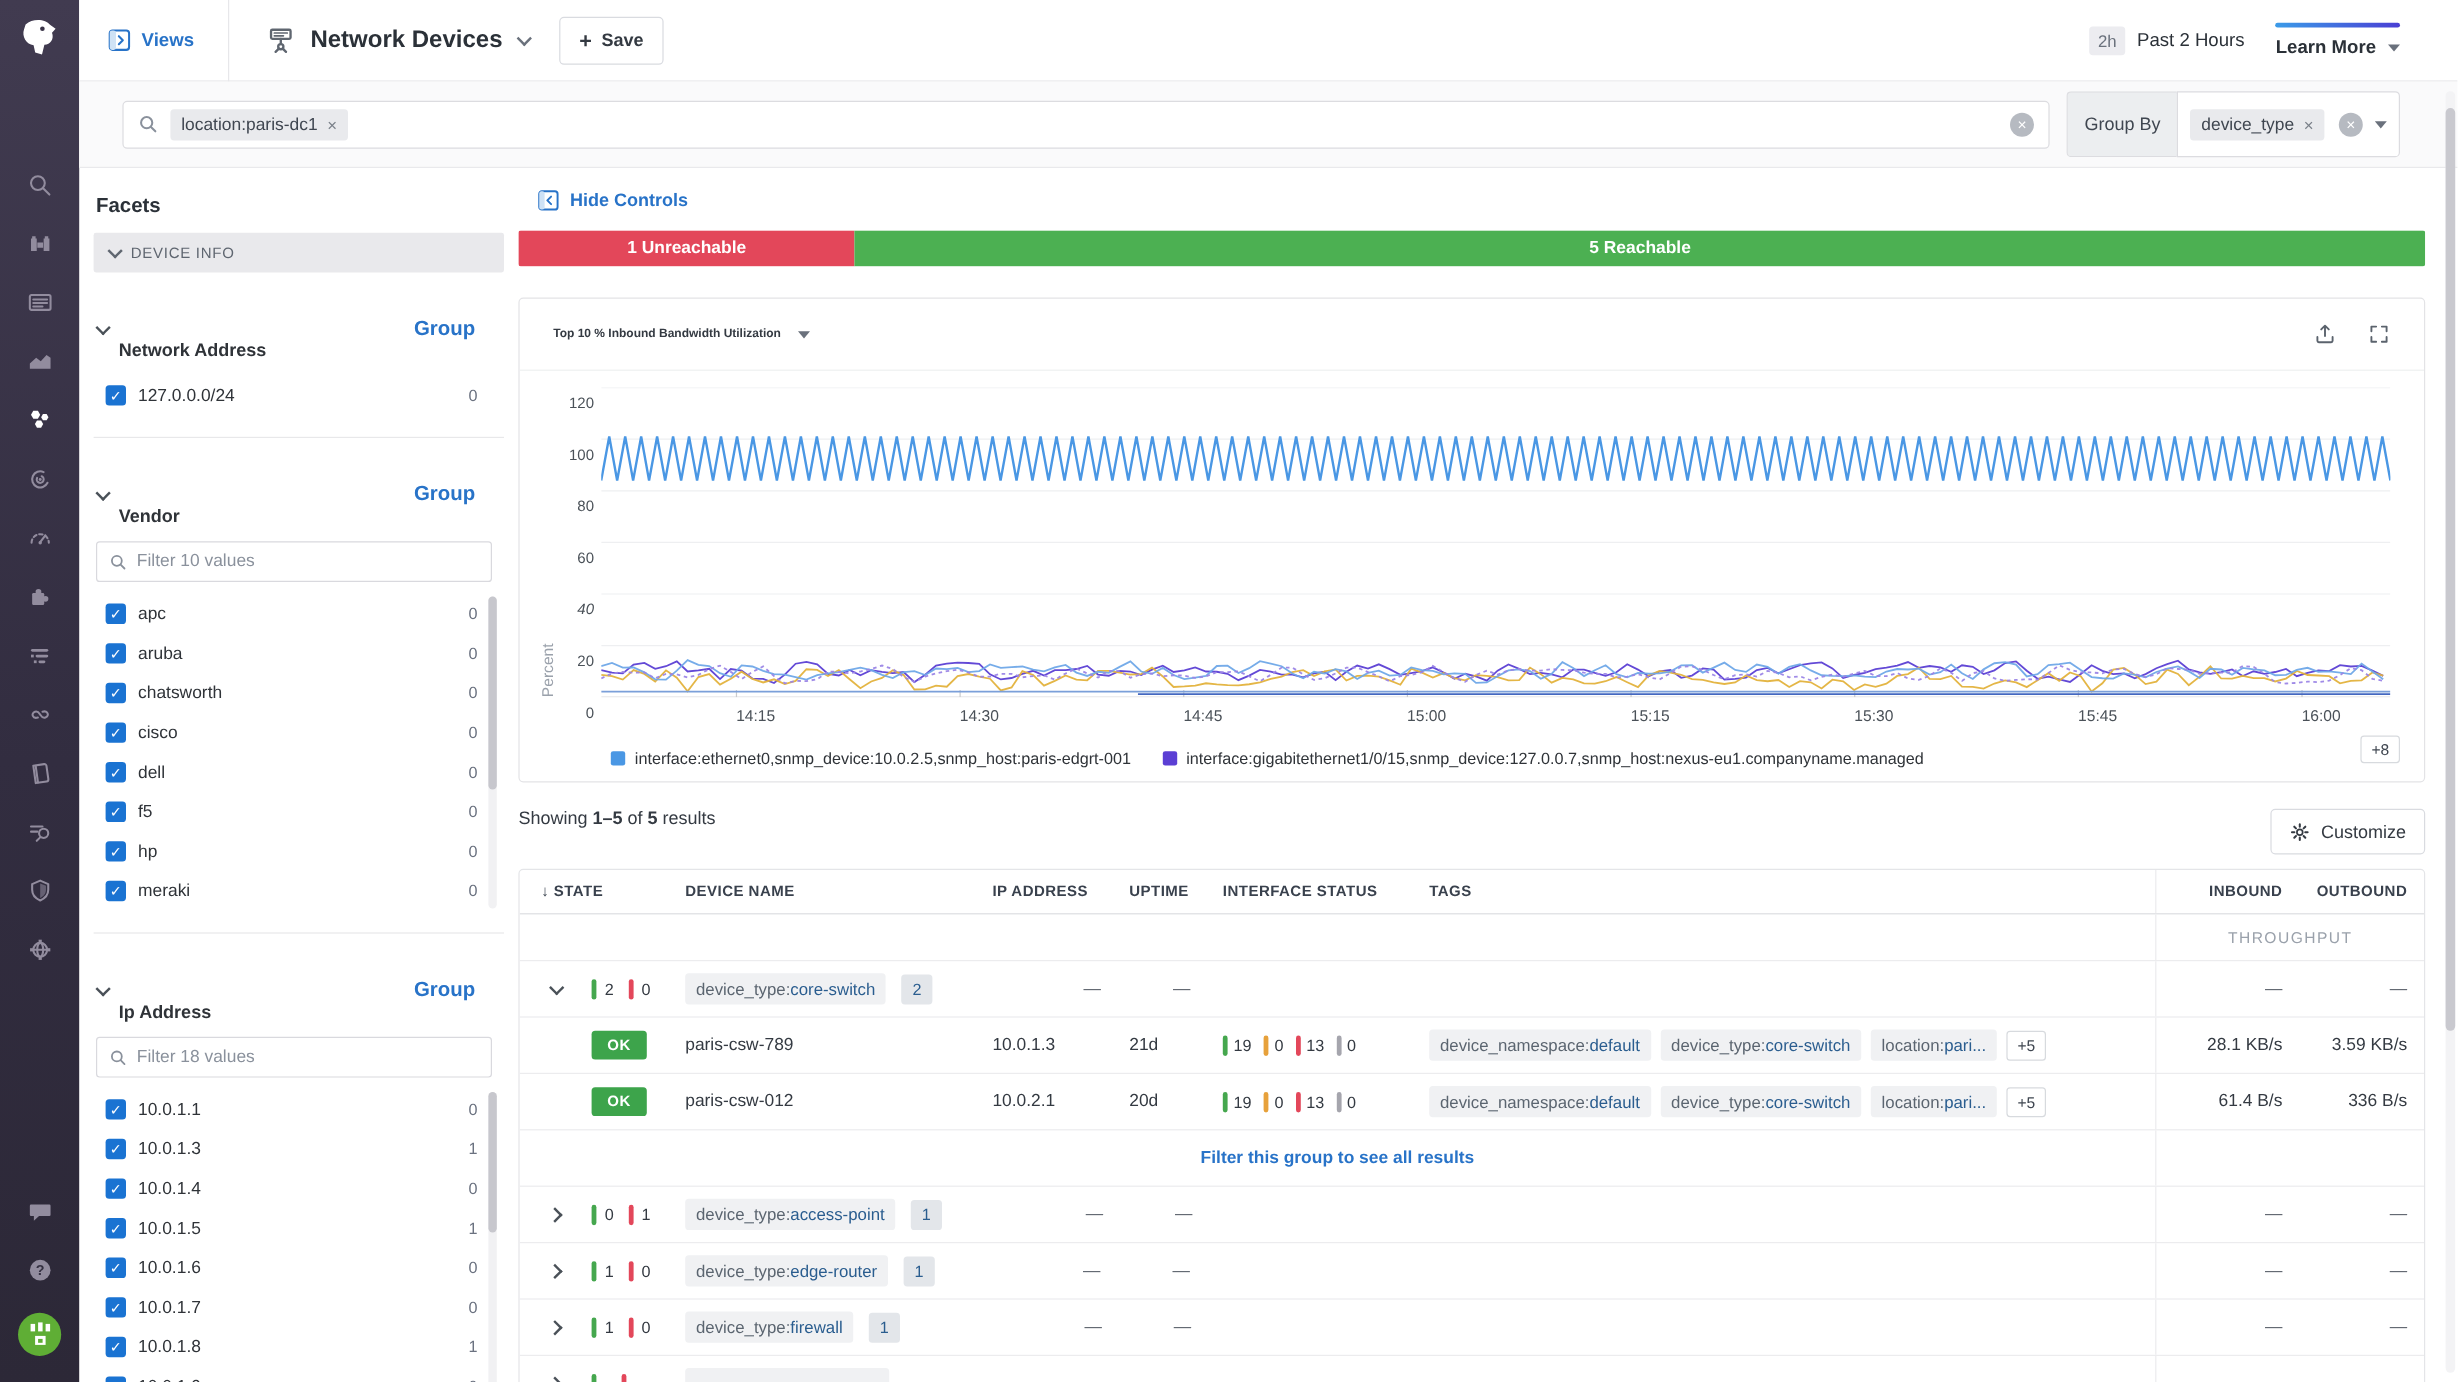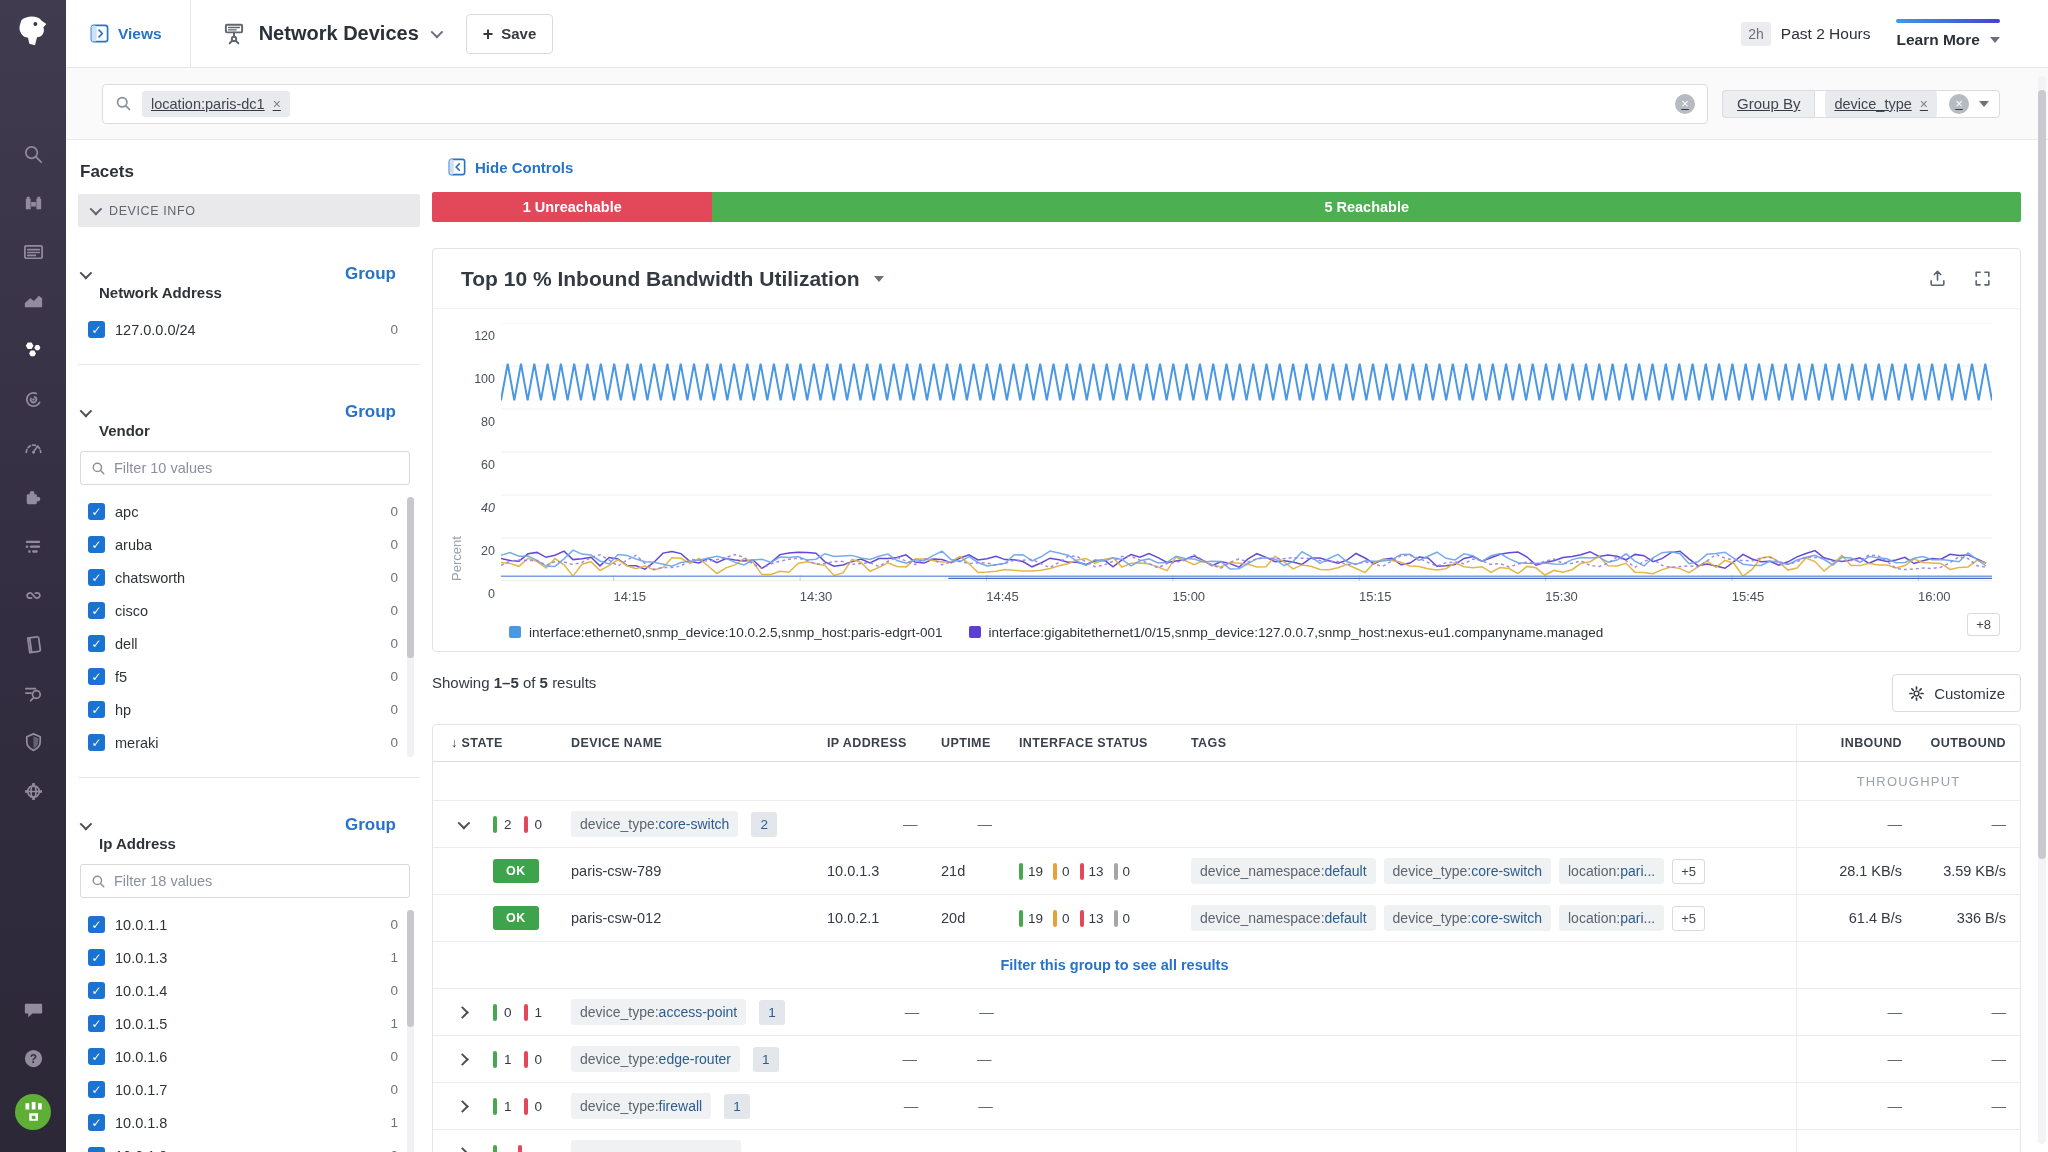--- a/index.html
+++ b/index.html
@@ -32,26 +32,26 @@
   .savebtn .plus { font-size:18px; font-weight:700; color:#343a42; line-height:1; }
   .topright { margin-left:auto; display:flex; align-items:center; gap:26px; }
   .timewrap { display:flex; align-items:center; gap:10px; }
   .timebadge { background:#ececf0; border-radius:3px; padding:4px 7px; font-size:14px; color:#6a717c; }
   .timelabel { font-size:15.5px; color:#2b3138; }
   .learnmore { position:relative; padding-top:12px; display:flex; align-items:center; gap:10px; cursor:pointer; }
   .learnmore::before { content:""; position:absolute; top:0; left:0; right:0; height:4px; border-radius:2px; background:linear-gradient(90deg,#3b9be8,#4a3fd4); }
   .learnmore .lm { font-size:15.5px; color:#2b3138; font-weight:600; }
 
   
-  .searchrow { height:72px; background:#fafafb; border-bottom:1px solid #e9e9ec; display:flex; align-items:center; padding:0 48px 0 36px; gap:14px; flex-shrink:0;text-decoration:underline; }
+  .searchrow { height:72px; background:#fafafb; border-bottom:1px solid #e9e9ec; display:flex; align-items:center; padding:0 48px 0 36px; gap:14px; flex-shrink:0; }
   .searchbox { flex:1; height:40px; background:#fff; border:1px solid #dcdce0; border-radius:4px; display:flex; align-items:center; padding:0 12px; gap:10px; }
   .sq-tag { background:#e9eaed; border-radius:3px; padding:5px 9px; font-size:14.5px; color:#3f4650; display:flex; align-items:center; gap:8px; }
   .xsm { color:#7a8089; font-size:14px; cursor:pointer; }
   .clearcirc { margin-left:auto; width:20px; height:20px; border-radius:50%; background:#b6bac1; color:#fff; font-size:13px; display:flex; align-items:center; justify-content:center; cursor:pointer; }
-  .groupby { display:flex; align-items:stretch; height:28px; }
+  .groupby { display:flex; align-items:stretch; height:55px; }
   .gb-label { background:#eceef0; border:1px solid #dcdce0; border-right:none; border-radius:4px 0 0 4px; display:flex; align-items:center; padding:0 14px; font-size:15px; color:#3f4650; }
   .gb-box { background:#fff; border:1px solid #dcdce0; border-radius:0 4px 4px 0; display:flex; align-items:center; padding:0 10px; gap:10px; }
 
   .content { flex:1; display:flex; min-height:0; }
 
   
   .facets { width:366px; padding:14px 12px 0 12px; flex-shrink:0; overflow:hidden; font-size:14.5px; }
   .facets-title { font-size:17px; font-weight:700; color:#2b3138; margin:8px 0 12px 2px; }
   .fsec-bar { background:#e9e9ec; border-radius:2px; height:33px; display:flex; align-items:center; gap:10px; padding:0 12px; color:#5f6670; font-size:12.5px; letter-spacing:.6px; cursor:pointer; }
   .fsec-bar .chev { border-color:#5f6670; }
@@ -72,21 +72,21 @@
   .results { flex:1; padding:0 27px 0 0; min-width:0; }
   .hidecontrols { display:flex; align-items:center; gap:9px; color:#2873c8; font-size:15px; font-weight:600; margin:18px 0 16px 16px; cursor:pointer; }
   .statusbar { display:flex; height:30px; border-radius:2px; overflow:hidden; }
   .statusbar .seg { display:flex; align-items:center; justify-content:center; color:#fff; font-size:14.5px; font-weight:700; }
   .seg.red { width:17.65%; background:#e3475a; }
   .seg.green { flex:1; background:#4cb052; }
 
   
   .chartcard { margin-top:26px; border:1px solid #e3e3e6; border-radius:4px; background:#fff; height:404px; display:flex; flex-direction:column; }
   .chart-head { height:60px; border-bottom:1px solid #eef0f1; display:flex; align-items:center; padding:0 28px 0 28px; flex-shrink:0; }
-  .chart-title { font-size:21px; font-weight:600; color:#343a42; display:flex; align-items:center; gap:14px; cursor:pointer; }
+  .chart-title { font-size:10px; font-weight:600; color:#343a42; display:flex; align-items:center; gap:14px; cursor:pointer; }
   .chart-actions { margin-left:auto; display:flex; align-items:center; gap:26px; color:#5b636d; }
   .chart-body { flex:1; display:flex; padding:14px 28px 0 12px; min-height:0; }
   .ylab { writing-mode:vertical-rl; transform:rotate(180deg); font-size:13px; color:#9aa1ab; display:flex; align-items:center; width:22px; }
   .ycol { position:relative; width:34px; flex-shrink:0; }
   .ytick { position:absolute; right:6px; font-size:12.5px; color:#4a5158; }
   .plotwrap { flex:1; position:relative; }
   .plotwrap svg { position:absolute; inset:0; }
   .xrow { height:28px; position:relative; margin:2px 28px 0 84px; }
   .xtick { position:absolute; top:6px; transform:translateX(-50%); font-size:13px; color:#4a5158; }
   .legend { display:flex; align-items:center; gap:26px; padding:2px 28px 0 76px; height:40px; position:relative; }

